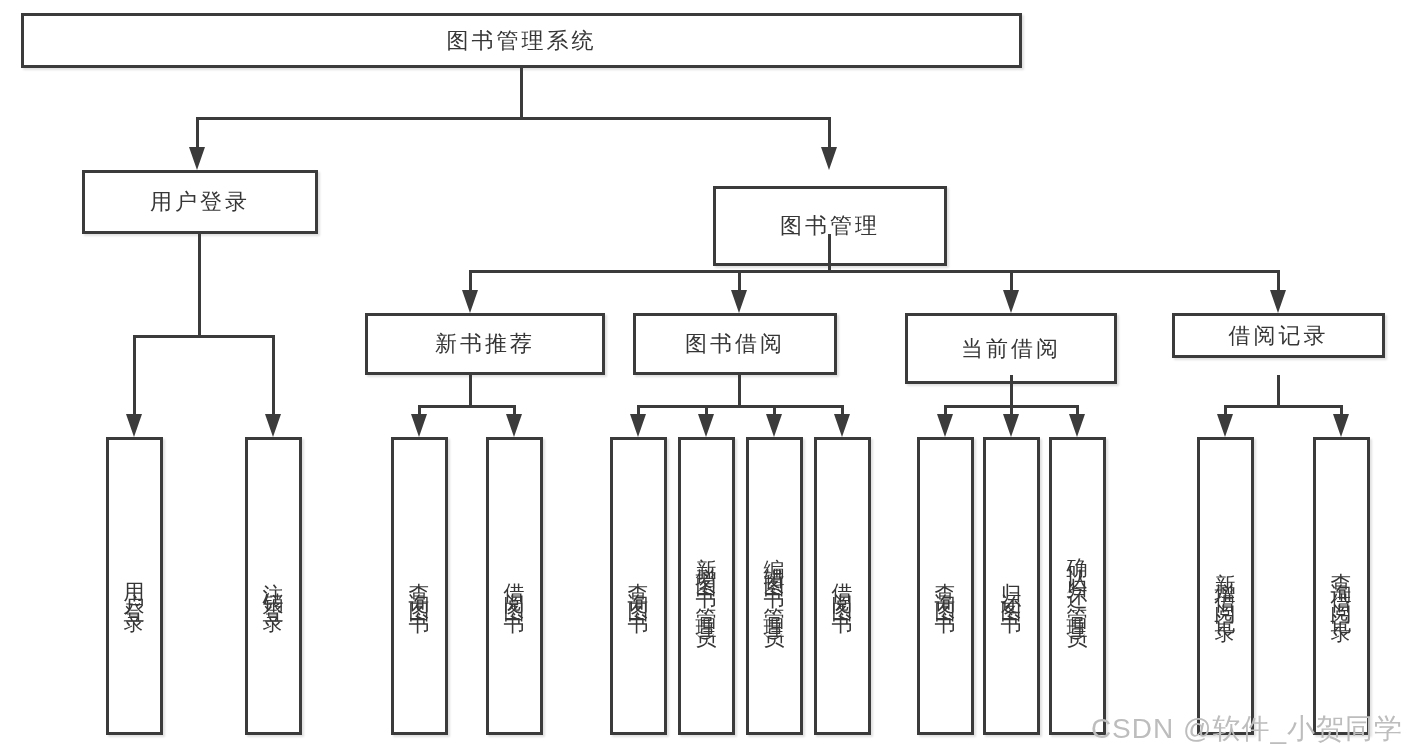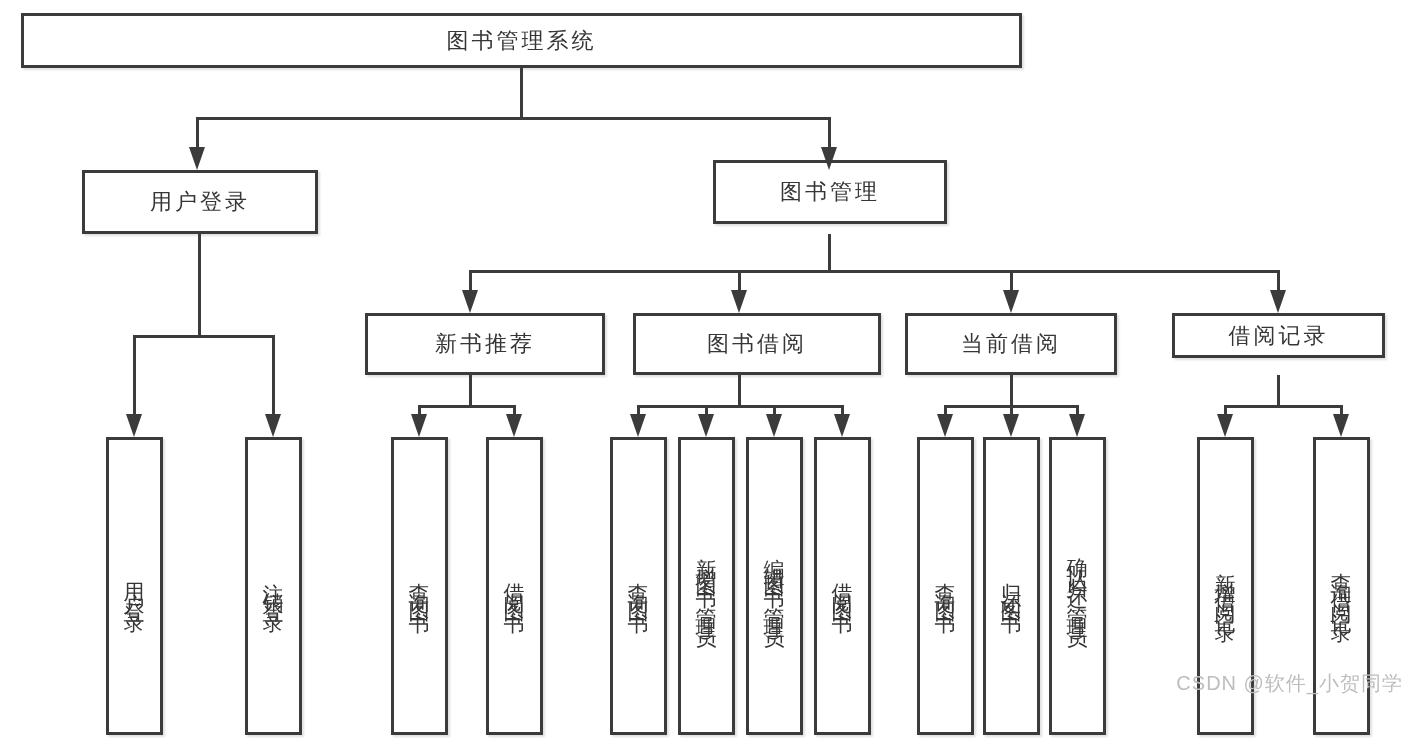--- a/index.html
+++ b/index.html
@@ -55,53 +55,53 @@
   .vl{position:absolute;width:3px;background:var(--line);}
   .ah{
     position:absolute;width:0;height:0;
     border-left:8px solid transparent;
     border-right:8px solid transparent;
     border-top:23px solid var(--line);
   }
   
   #watermark{
     position:absolute;
-    top:670px;right:2px;
-    font-size:20px;
+    top:710px;right:2px;
+    font-size:28px;
     color:#bdbdbd;
     letter-spacing:1px;
     white-space:nowrap;
   }
 </style>
 </head>
 <body>
 
 <div id="stage">
 
   <div class="box" style="left:21px;top:13px;width:1001px;height:55px">
     <span>图书管理系统</span>
   </div>
 
   <div class="box" style="left:82px;top:170px;width:236px;height:64px">
     <span>用户登录</span>
   </div>
 
-  <div class="box" style="left:713px;top:160px;width:234px;height:64px">
+  <div class="box" style="left:713px;top:186px;width:234px;height:80px">
     <span>图书管理</span>
   </div>
 
   <div class="box" style="left:365px;top:313px;width:240px;height:62px">
     <span>新书推荐</span>
   </div>
 
-  <div class="box" style="left:633px;top:313px;width:248px;height:62px">
+  <div class="box" style="left:633px;top:313px;width:204px;height:62px">
     <span>图书借阅</span>
   </div>
 
-  <div class="box" style="left:905px;top:313px;width:212px;height:62px">
+  <div class="box" style="left:905px;top:313px;width:212px;height:71px">
     <span>当前借阅</span>
   </div>
 
   <div class="box" style="left:1172px;top:313px;width:213px;height:45px">
     <span>借阅记录</span>
   </div>
 
   <div class="vbox" style="left:106px">
     <span>用户登录</span>
   </div>

